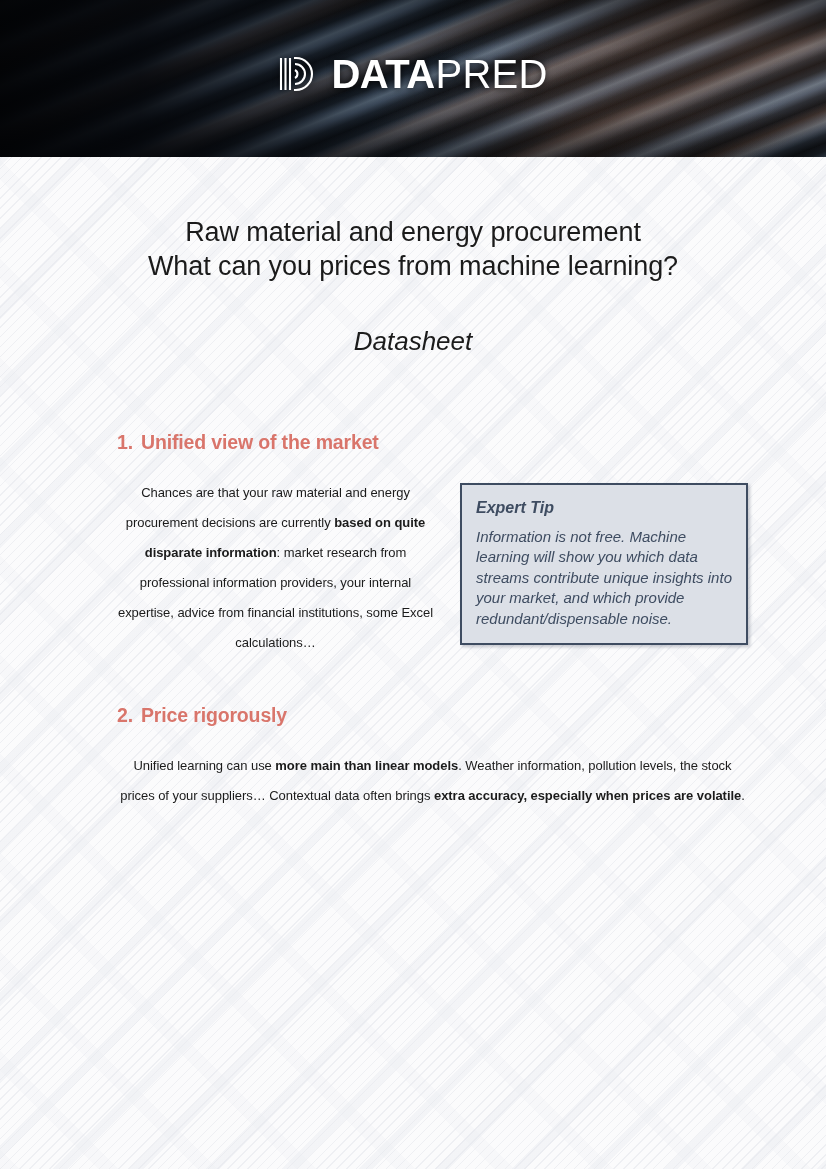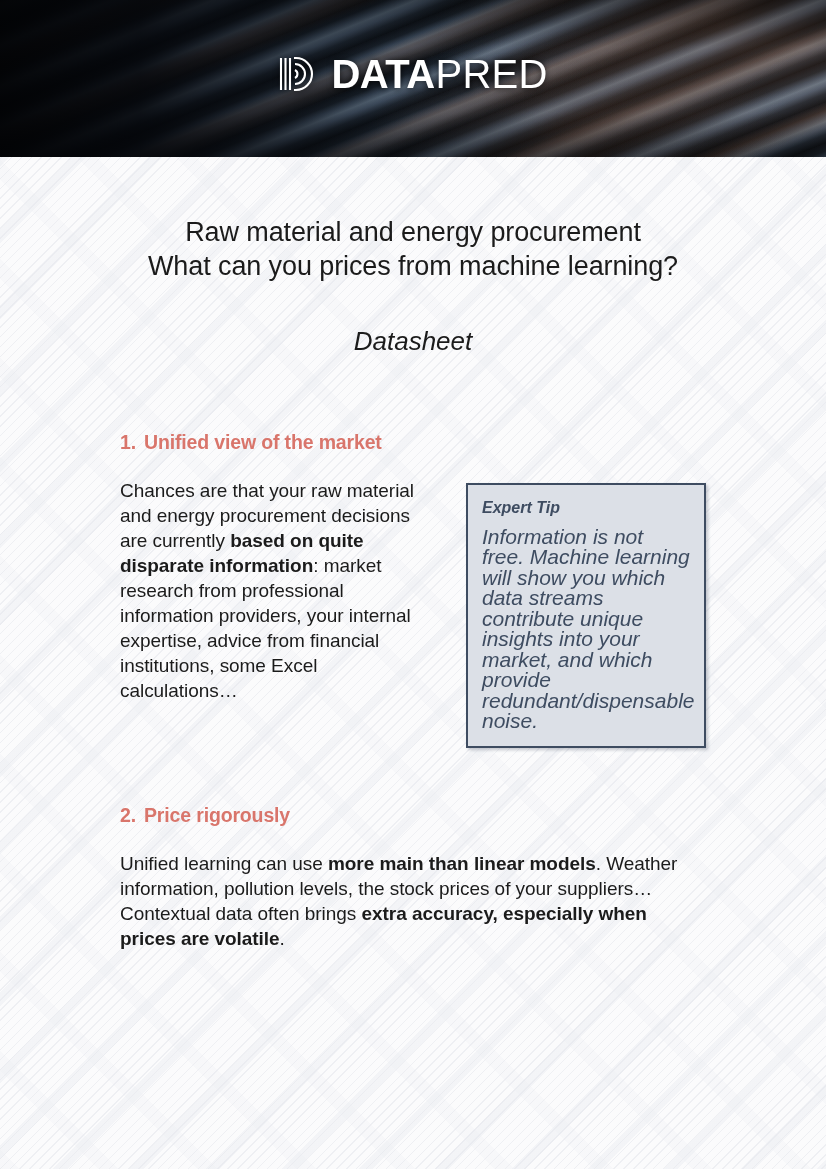--- a/index.html
+++ b/index.html
@@ -107,21 +107,21 @@
   }
   .logo-type .t-pred {
     font-weight: normal;
     letter-spacing: 0.2px;
     margin-left: 1px;
   }
 
   
   .content {
     position: relative;
-    padding: 0 120px;
+    padding: 0 78px;
   }
 
   .doc-title {
     margin: 0;
     padding-top: 58px;
     text-align: center;
     font-size: 27px;
     font-weight: normal;
     line-height: 1.27;
     color: #1b1b1b;
@@ -134,68 +134,70 @@
     padding-top: 42px;
     text-align: center;
     font-size: 26px;
     font-style: italic;
     font-weight: normal;
     color: #1b1b1b;
   }
 
   .section {
     margin-top: 0;
+    margin-left: 39px;
   }
   .section-1 { padding-top: 74px; }
   .section-2 { padding-top: 46px; }
 
   .section-heading {
     margin: 0 0 24px 0;
     font-size: 19.5px;
     font-weight: bold;
     color: #d9756b;
     letter-spacing: -0.15px;
   }
   .section-heading .num {
     font-weight: bold;
     margin-right: 8px;
   }
 
   .body-text {
     margin: 0;
-    font-size: 19px;
-    line-height: 25px;
+    font-size: 13px;
+    line-height: 30px;
     color: #1b1b1b;
     letter-spacing: -0.05px;
+    text-align: center;
   }
   .body-text + .body-text { margin-top: 13px; }
   .body-text b { font-weight: bold; }
 
   
   .expert-tip {
     float: right;
-    width: 240px;
+    width: 288px;
     margin: 5px 0 10px 26px;
     box-sizing: border-box;
     padding: 13px 14px 14px 14px;
     background: #dce0e7;
     border: 2px solid #3e4c61;
     box-shadow: 2px 2px 3px rgba(60,72,92,0.28);
     color: #3e4c61;
   }
   .tip-title {
     margin: 0 0 10px 0;
     font-size: 16px;
     font-style: italic;
     font-weight: bold;
     line-height: 1.2;
   }
   .tip-body {
     margin: 0;
-    font-size: 21px;
+    font-size: 15px;
     font-style: italic;
     line-height: 20.5px;
   }
 
   .clearfix::after { content: ""; display: block; clear: both; }
 </style>
 </head>
 <body>
 
 <div class="page">

